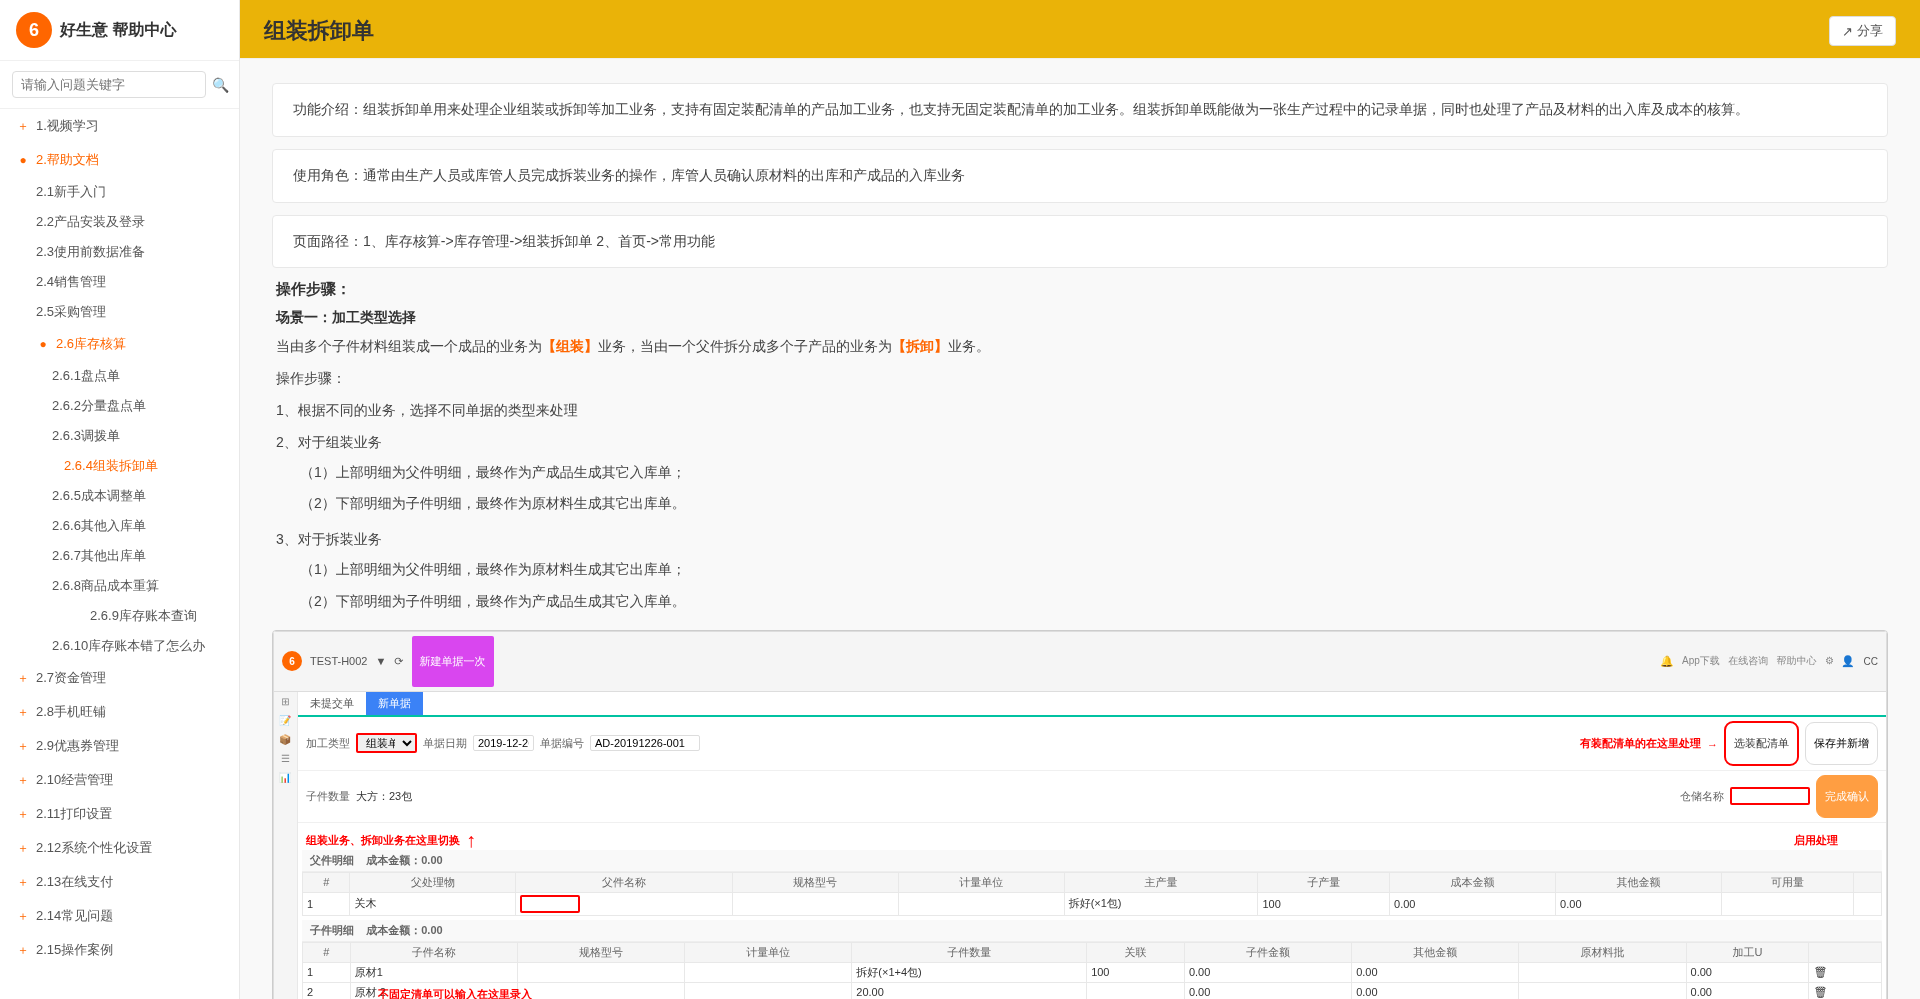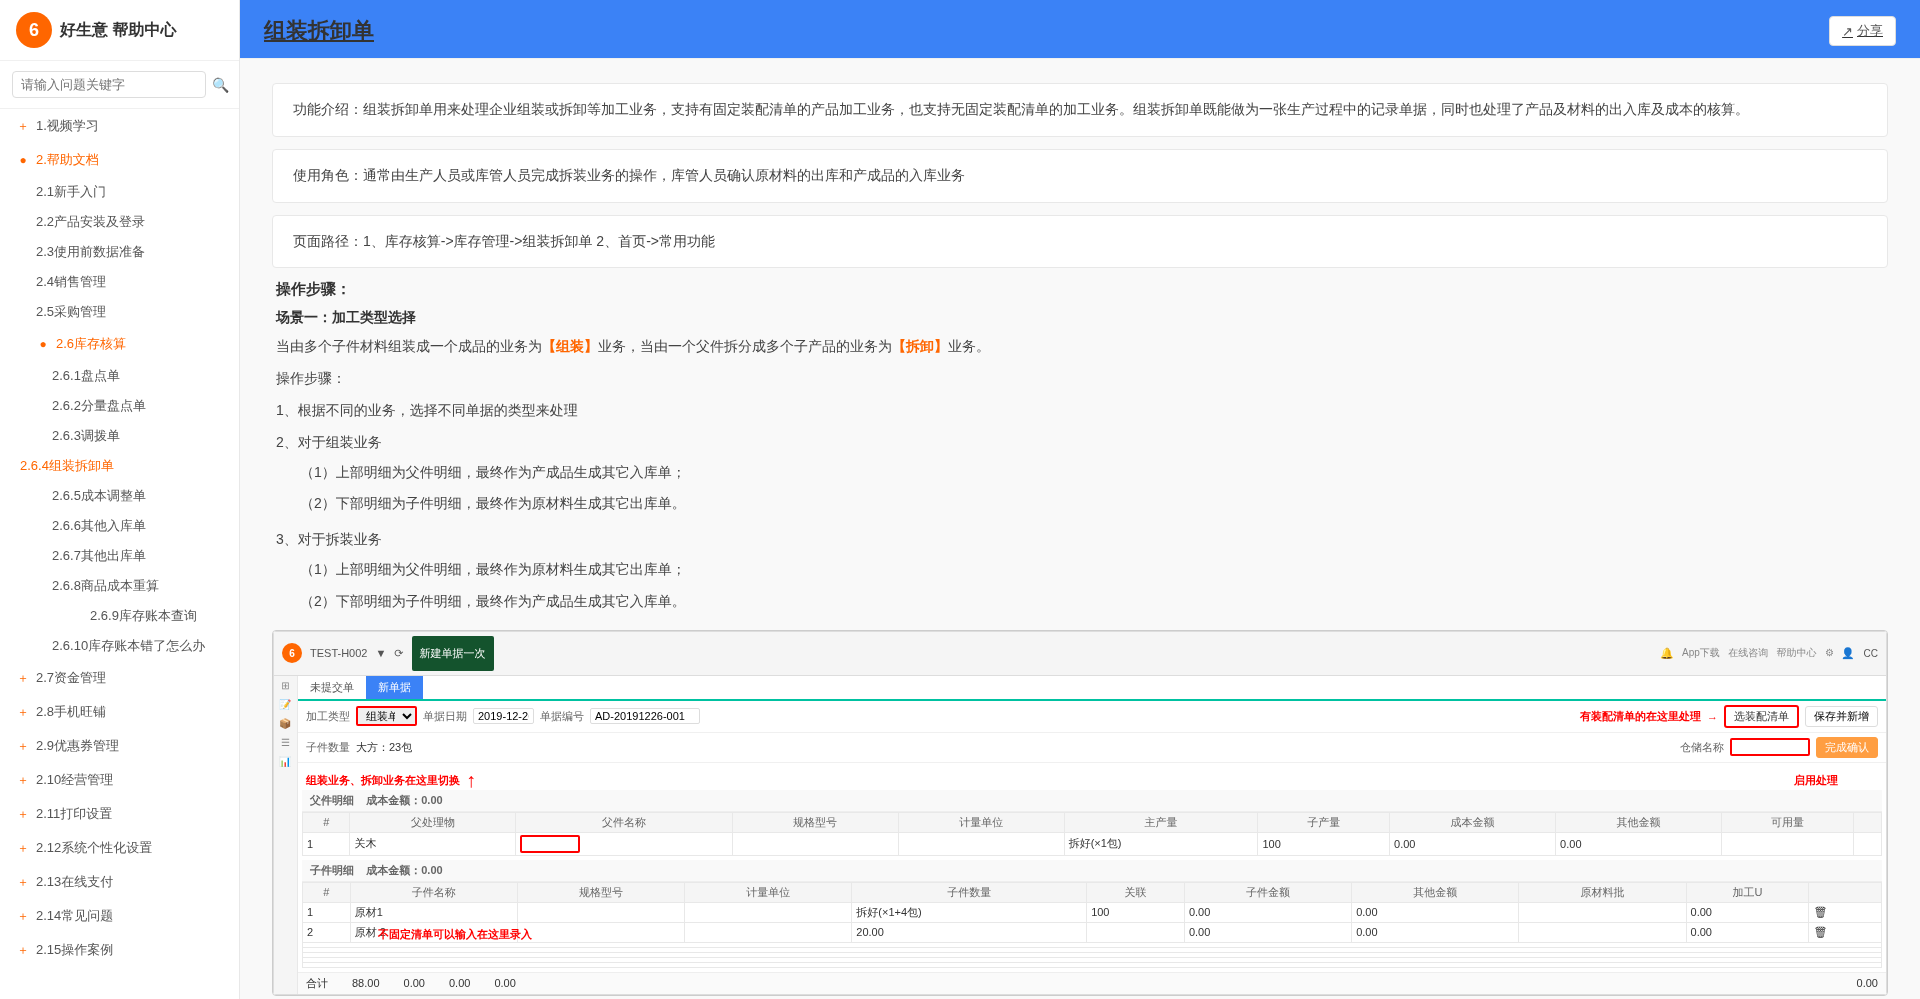--- a/index.html
+++ b/index.html
@@ -103,22 +103,21 @@
       flex-direction: column;
       overflow: hidden;
       background: #fff;
     }
     .main-header {
       padding: 16px 24px 12px;
       border-bottom: 1px solid #f0f0f0;
       display: flex;
       align-items: center;
       justify-content: space-between;
-      background: #3b82f6;
-      text-decoration: underline;
+      background: #eab308;
     }
     .page-title-text {
       font-size: 22px;
       font-weight: bold;
       color: #333;
     }
     .share-btn {
       border: 1px solid #ddd;
       border-radius: 4px;
       padding: 5px 12px;
@@ -207,22 +206,22 @@
       background: #f60;
       border-radius: 50%;
       display: inline-flex;
       align-items: center;
       justify-content: center;
       color: #fff;
       font-size: 10px;
       font-weight: bold;
     }
     .app-btn {
-      padding: 2px 8px;
-      border-radius: 3px;
+      padding: 13px 8px;
+      border-radius: 9px;
       font-size: 11px;
       cursor: pointer;
       border: 1px solid #ddd;
       background: #fff;
     }
     .app-btn-primary {
       background: #ff9e42;
       color: #fff;
       border-color: #ff9e42;
     }
@@ -305,23 +304,23 @@
       padding: 3px 8px;
       font-size: 11px;
       color: #666;
       font-weight: bold;
     }
     .red-box {
       border: 2px solid #f00;
       border-radius: 2px;
     }
     .green-bar {
-      background: #14532d;
+      background: #d946ef;
       color: #fff;
-      padding: 10px 8px;
+      padding: 18px 8px;
       font-size: 11px;
       border-radius: 2px;
     }
   </style>
 </head>
 <body>
 
 <div class="sidebar">
   <div class="sidebar-header">
     <div class="logo-icon">6</div>
@@ -347,21 +346,21 @@
     <a class="nav-sub-item">2.3使用前数据准备</a>
     <a class="nav-sub-item">2.4销售管理</a>
     <a class="nav-sub-item">2.5采购管理</a>
     <div class="nav-item active" style="padding-left:36px;">
       <span class="toggle-icon" style="color:#f60;">●</span>
       <span>2.6库存核算</span>
     </div>
     <a class="nav-sub-item" style="padding-left:52px;">2.6.1盘点单</a>
     <a class="nav-sub-item" style="padding-left:52px;">2.6.2分量盘点单</a>
     <a class="nav-sub-item" style="padding-left:52px;">2.6.3调拨单</a>
-    <a class="nav-sub-item current" style="padding-left:20px;">2.6.4组装拆卸单</a>
+    <a class="nav-sub-item current" style="padding-left:64px;">2.6.4组装拆卸单</a>
     <a class="nav-sub-item" style="padding-left:52px;">2.6.5成本调整单</a>
     <a class="nav-sub-item" style="padding-left:52px;">2.6.6其他入库单</a>
     <a class="nav-sub-item" style="padding-left:52px;">2.6.7其他出库单</a>
     <a class="nav-sub-item" style="padding-left:52px;">2.6.8商品成本重算</a>
     <a class="nav-sub-item" style="padding-left:64px;text-align:center;">2.6.9库存账本查询</a>
     <a class="nav-sub-item" style="padding-left:52px;">2.6.10库存账本错了怎么办</a>
 
     <div class="nav-item">
       <span class="toggle-icon">＋</span>
       <span>2.7资金管理</span>

